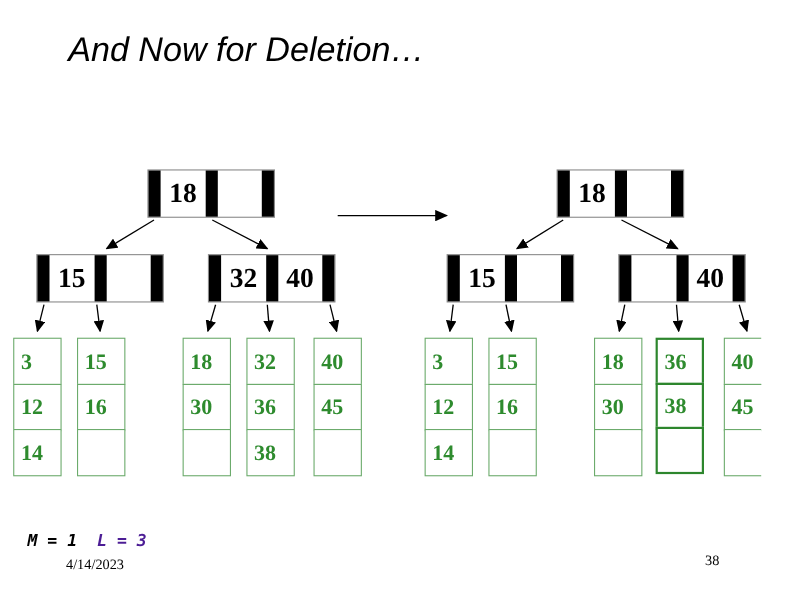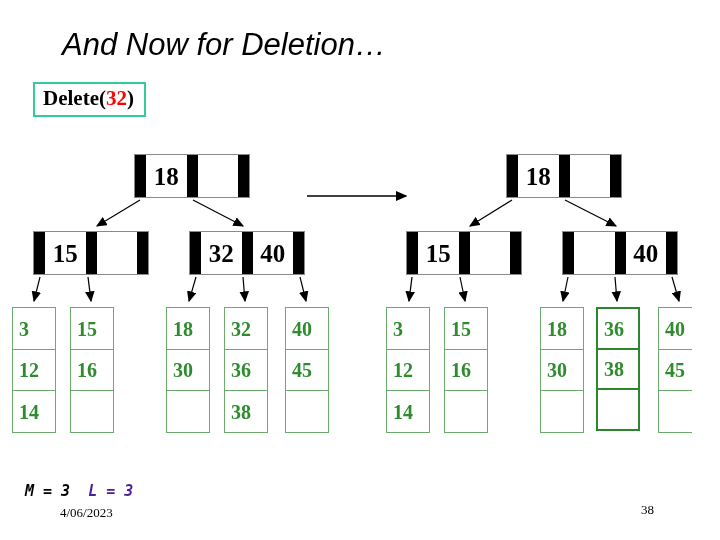--- a/index.html
+++ b/index.html
@@ -40,21 +40,20 @@
 
   svg.arrows{position:absolute;left:0;top:0;pointer-events:none;}
 </style>
 </head>
 <body>
 
 <div class="slide">
 
   <div class="title">And Now for Deletion…</div>
 
-  <div class="delete-box"><span>Delete(</span><span class="arg">32</span><span>)</span></div>
 
   <svg class="arrows" width="720" height="540" viewBox="0 0 720 540">
     <defs>
       <marker id="ah" markerWidth="9" markerHeight="8" refX="8" refY="4" orient="auto">
         <path d="M0,0 L9,4 L0,8 z" fill="#000"></path>
       </marker>
     </defs>
 
     <line x1="307" y1="196" x2="406" y2="196" stroke="#000" stroke-width="1.3" marker-end="url(#ah)"></line>
 
@@ -169,18 +168,18 @@
       <div class="lcell"></div>
     </div>
     <div class="leaf" style="left:658px;top:307px">
       <div class="lcell">40</div>
       <div class="lcell">45</div>
       <div class="lcell"></div>
     </div>
   </div>
 
 
-  <div class="params"><span>M = 3</span><span>  </span><span class="lpart">L = 3</span></div>
+  <div class="params"><span>M = 1</span><span>  </span><span class="lpart">L = 3</span></div>
 
-  <div class="footer-date">4/06/2023</div>
+  <div class="footer-date">4/14/2023</div>
   <div class="footer-page">38</div>
 
 </div>
 
 </body></html>

